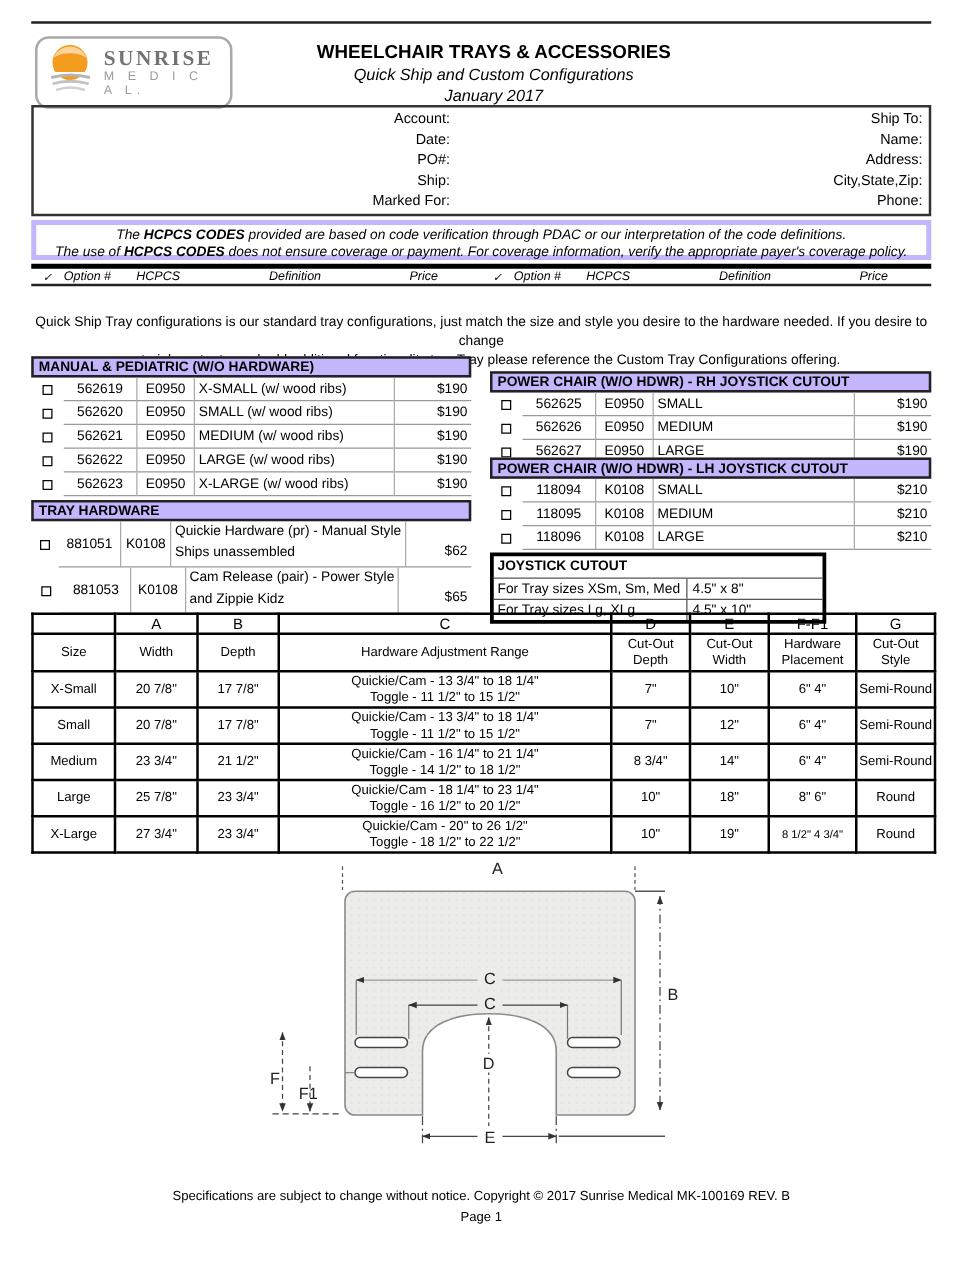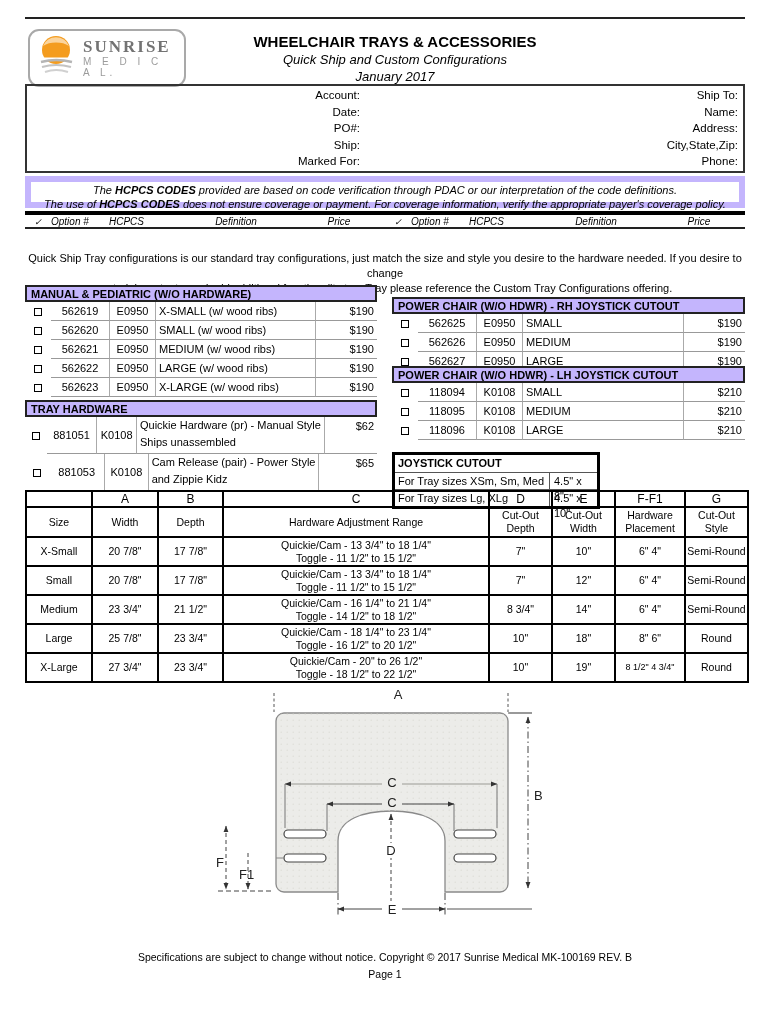--- a/index.html
+++ b/index.html
@@ -32,21 +32,21 @@
   .fcol { position:absolute; top:3px; }
   .fcol-left { left:4px; width:332px; }
   .fcol-right { left:362px; width:352px; }
   .frow { display:flex; height:16.6px; align-items:flex-end;flex-direction:column; }
   .flabel { font-size:11.5px; text-align:right; padding-right:3px; line-height:13px; }
   .fcol-left .flabel { width:82px; }
   .fcol-right .flabel { width:112px; }
   .fline { flex:1; border-bottom:2px solid #333; height:14px; margin-right:2px; }
 
   
-  .notice-box { left:25px; top:176px; width:720px; height:32px; border:6px solid #c4b5fd;
+  .notice-box { left:25px; top:176px; width:720px; height:32px; border:4px solid #c4b5fd;
     text-align:center; font-size:11px; font-style:italic; line-height:14px; padding-top:1px; }
   .notice-box b { font-style:italic; }
 
   .thick-bar { left:25px; top:211px; width:720px; height:4px; background:#000; }
 
   
   .opt-header { left:25px; top:216px; width:720px; height:13px; display:flex;
     font-size:10px; font-style:italic; border-bottom:2px solid #222; }
   .opt-half { width:50%; display:flex; align-items:center; }
   .oh-chk { width:26px; text-align:center; font-size:9px; }
@@ -68,24 +68,24 @@
   .prow .cell { border-bottom:1px solid #999; border-left:1px solid #aaa; padding:0 3px; }
   .prow .cell:nth-child(2) { border-left:none; }
   .cbxcell { width:26px; display:flex; align-items:center; justify-content:center; }
   .cbx { width:8px; height:8px; border:1.2px solid #000; display:inline-block; background:#fff; }
   .c-opt { width:58px; text-align:center; }
   .c-hcpcs { width:46px; text-align:center; }
   .c-def { flex:1; }
   .c-price { width:62px; text-align:right; }
   .prow2 { height:37px; line-height:17px; }
   .prow2 .c-def div { white-space:nowrap; }
-  .prow2 .c-price { padding-top:1px; }
-
-  
-  .joy-box { width:208px; border:3px solid #000; font-size:11px; margin-top:12px; }
+  .prow2 .c-price { padding-top:16px; }
+
+  
+  .joy-box { width:269px; border:3px solid #000; font-size:11px; margin-top:2px; }
   .joy-hdr { font-weight:bold; padding:1px 3px; height:17px; line-height:15px; }
   .joy-row { display:flex; border-top:1.5px solid #555; height:17px; line-height:15px; }
   .joy-l { width:155px; padding:1px 3px; border-right:1.5px solid #555; }
   .joy-r { flex:1; padding:1px 4px; }
 
   
   table.spec { border-collapse:collapse; width:722px; table-layout:fixed; font-size:10.5px; }
   table.spec td { border:2px solid #000; text-align:center; vertical-align:middle; padding:0 1px; }
   table.spec .letters td { height:16px; font-size:12px; }
   table.spec .colhdr td { height:30px; line-height:13px; }

